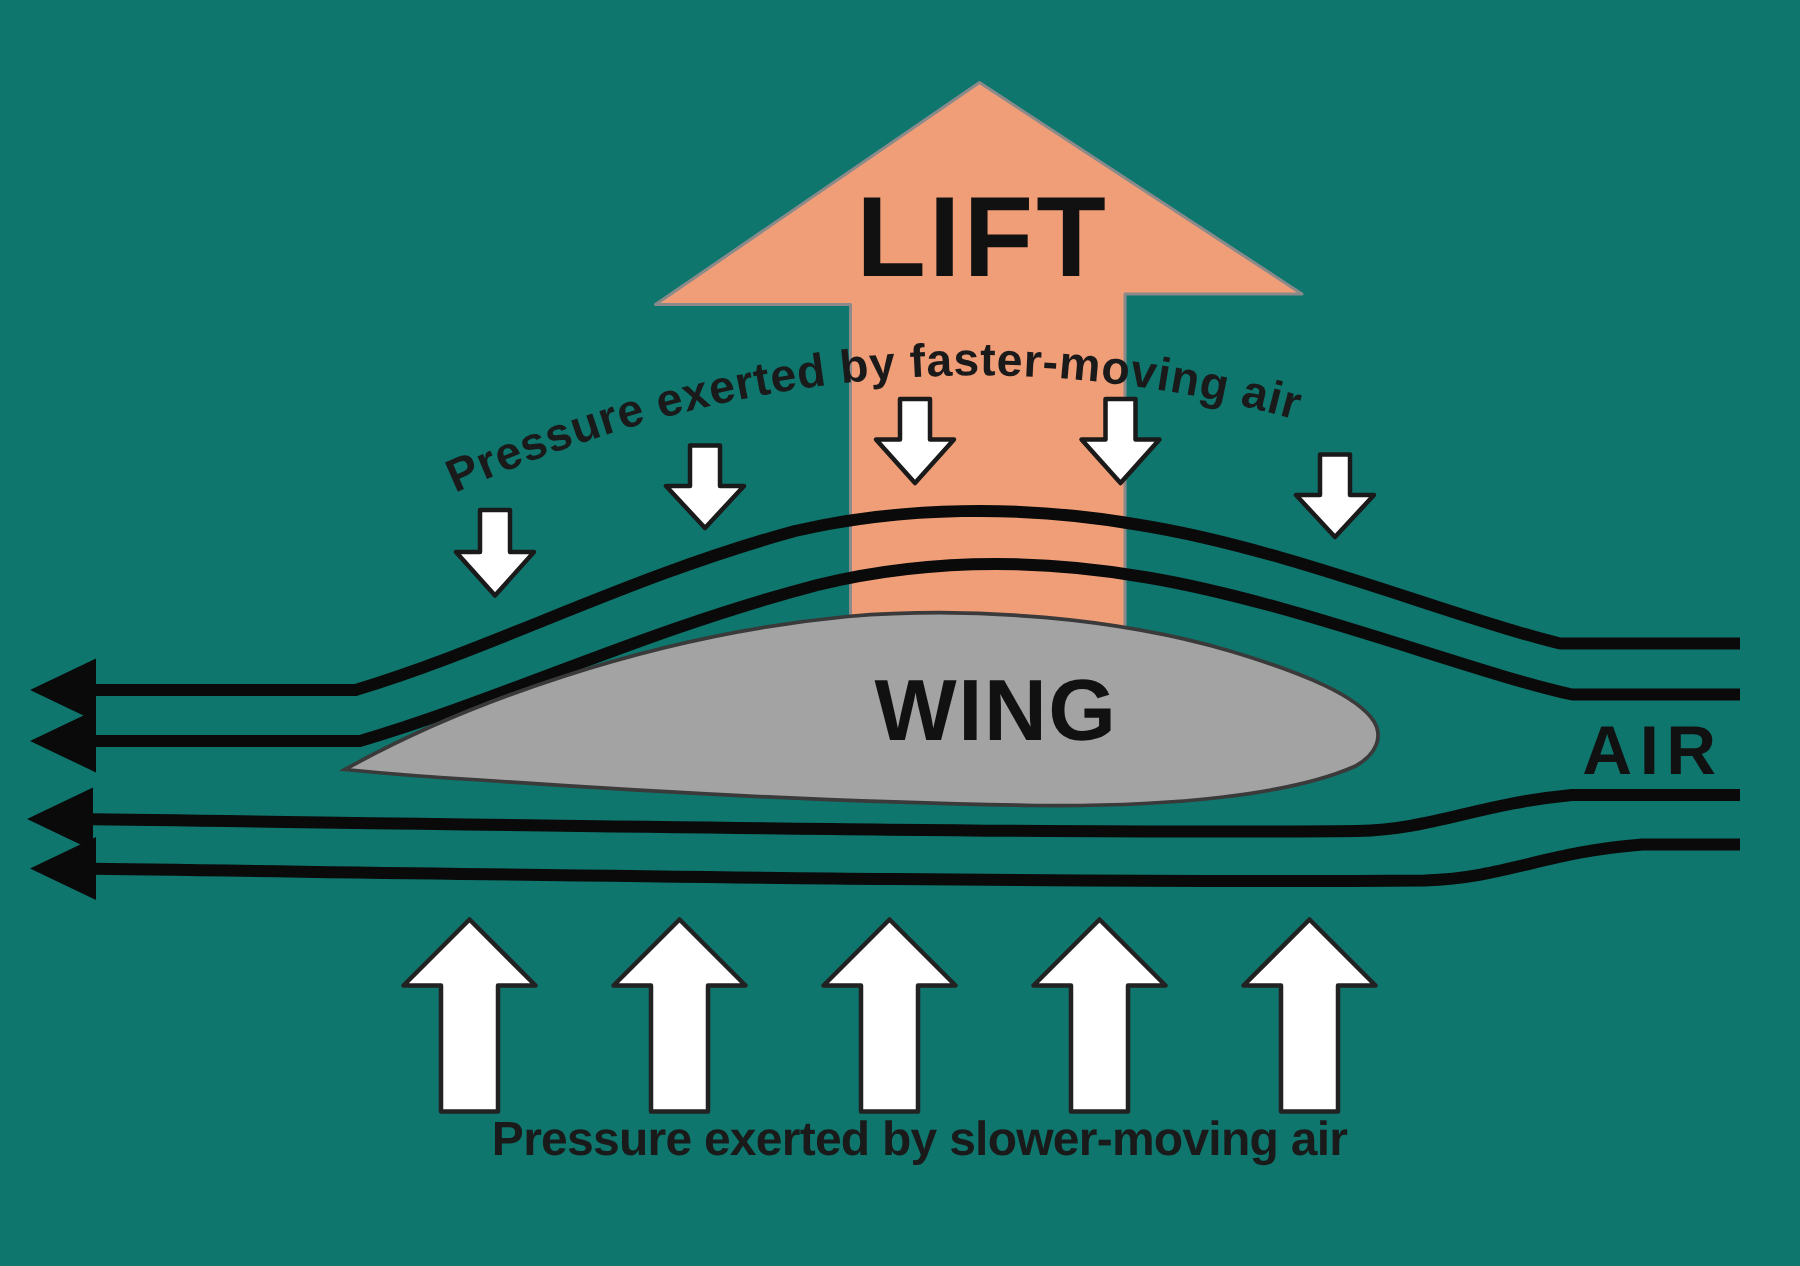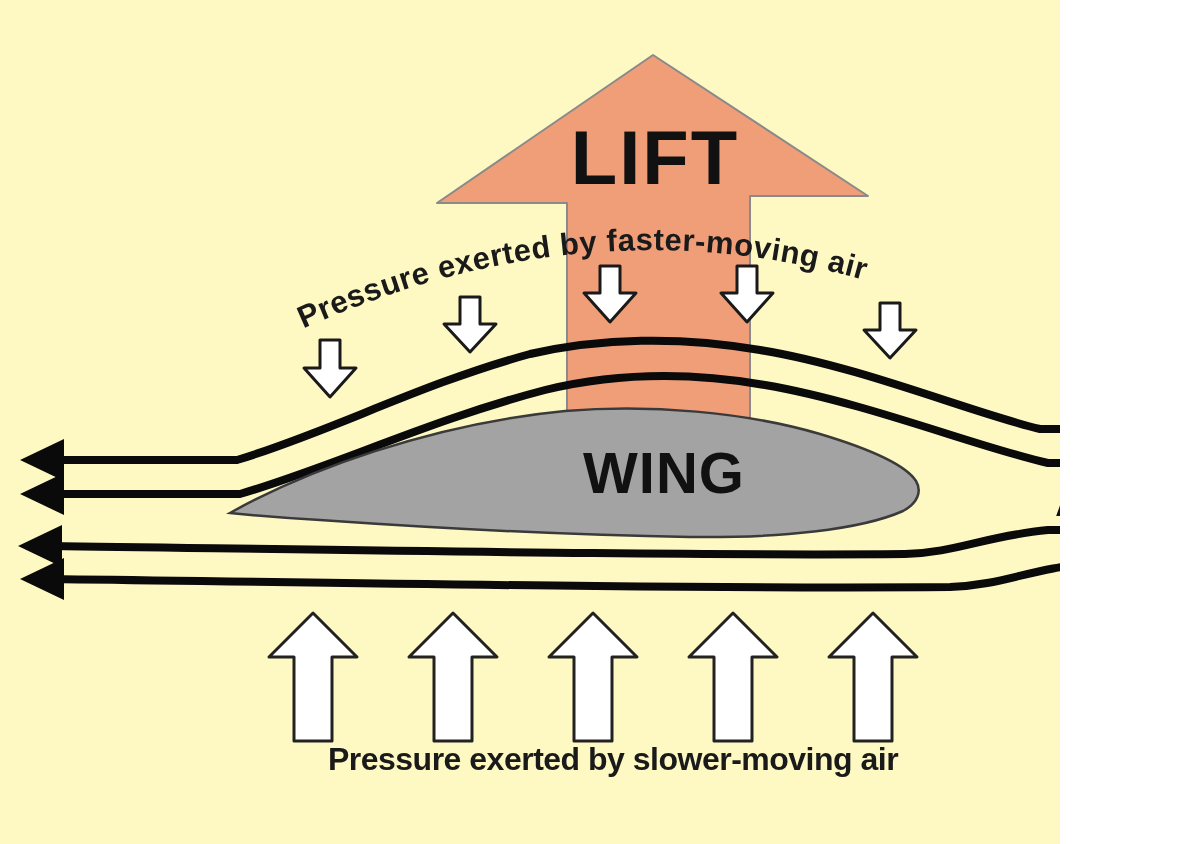--- a/index.html
+++ b/index.html
@@ -1,16 +1,16 @@
 <!DOCTYPE html>
 <html><head>
 <meta charset="utf-8">
 <style>
   html,body{margin:0;padding:0;background:#ffffff;}
-  .stage{position:relative;width:1060px;height:844px;background:#fef9c3;overflow:hidden;
+  .stage{position:relative;width:1200px;height:844px;background:#0f766e;overflow:hidden;
          font-family:"Liberation Sans", sans-serif;}
   svg{display:block;}
   .stream{fill:none;stroke:#0a0a0a;stroke-width:8;stroke-linejoin:round;}
   .flow-head{fill:#0a0a0a;stroke:none;}
   .lift-poly{stroke:#8a8a8a;stroke-width:2;stroke-linejoin:round;}
   .wing-shape{stroke:#3a3a3a;stroke-width:2.5;}
   .press-down{fill:#ffffff;stroke:#1a1a1a;stroke-width:3;stroke-linejoin:round;}
   .press-up{fill:#ffffff;stroke:#222222;stroke-width:3;stroke-linejoin:round;}
   .t-lift{font-size:76px;font-weight:bold;letter-spacing:2px;fill:#111111;}
   .t-wing{font-size:58px;font-weight:bold;letter-spacing:1px;fill:#111111;}

